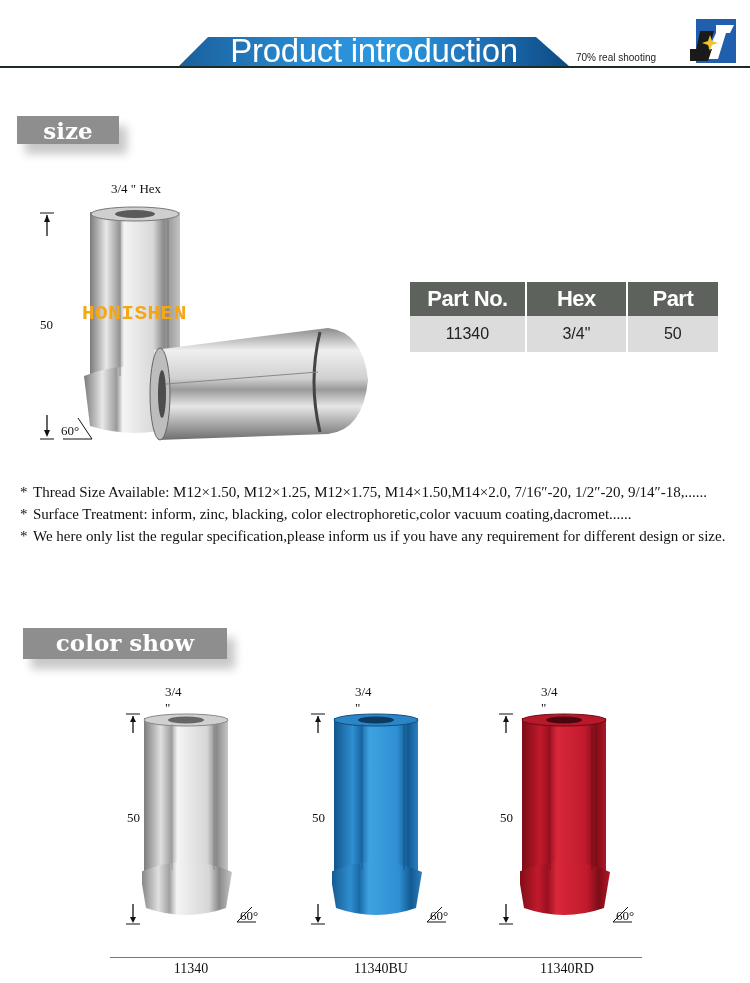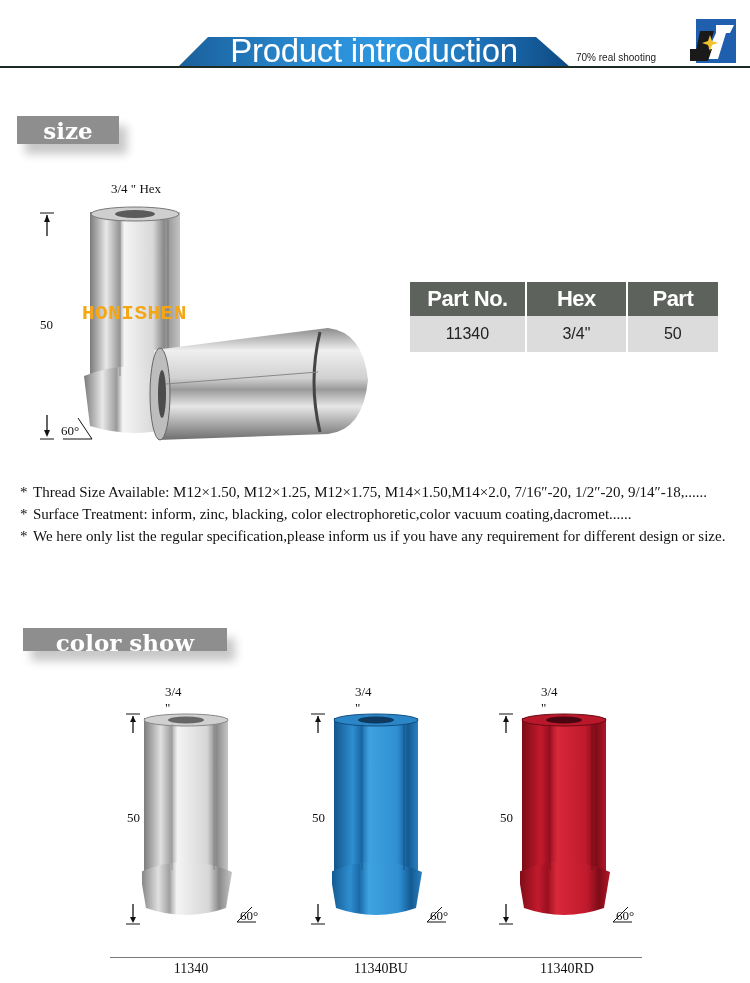--- a/index.html
+++ b/index.html
@@ -11,21 +11,21 @@
   .hdr-banner { left: 178px; top: 37px; width: 392px; height: 30px;
     background: linear-gradient(90deg, #1a5f9a 0%, #2a8ed6 35%, #2d97e0 55%, #1c6cb0 80%, #0d4a82 100%);
     clip-path: polygon(30px 0, 358px 0, 392px 100%, 0 100%); }
   .hdr-title { left: 178px; top: 36px; width: 392px; text-align: center; color: #fff; font-family: "Liberation Sans", sans-serif; font-size: 33px; line-height: 30px; letter-spacing: -0.3px; }
   .hdr-sub { left: 576px; top: 52px; font-family: "Liberation Sans", sans-serif; font-size: 10px; color: #222; }
   .logo { left: 690px; top: 19px; width: 46px; height: 44px; }
 
   
   .tag { background: #8e8e8e; color: #fff; font-family: "DejaVu Serif", serif; font-weight: bold; box-shadow: 8px 10px 10px rgba(0,0,0,0.22); text-align: center; }
   .tag-size { left: 17px; top: 116px; width: 102px; height: 28px; font-size: 23px; line-height: 30px; }
-  .tag-color { left: 23px; top: 628px; width: 204px; height: 23px; font-size: 23px; line-height: 30px; }
+  .tag-color { left: 23px; top: 628px; width: 204px; height: 31px; font-size: 23px; line-height: 30px; }
 
   .dim { font-size: 13px; color: #111; }
 
   
   .spec { left: 390px; top: 282px; width: 308px; border-collapse: collapse; margin-left: 20px; }
   .spec th { background: #5d625d; color: #fff; font-family: "Liberation Sans", sans-serif; font-weight: bold; font-size: 22px; height: 34px; border-right: 2px solid #fff; letter-spacing: -0.5px; }
   .spec td { background: #dcdcdc; font-family: "Liberation Sans", sans-serif; font-size: 16px; height: 36px; text-align: center; border-right: 2px solid #fff; color: #222; }
   .spec th:last-child, .spec td:last-child { border-right: none; }
 
   

